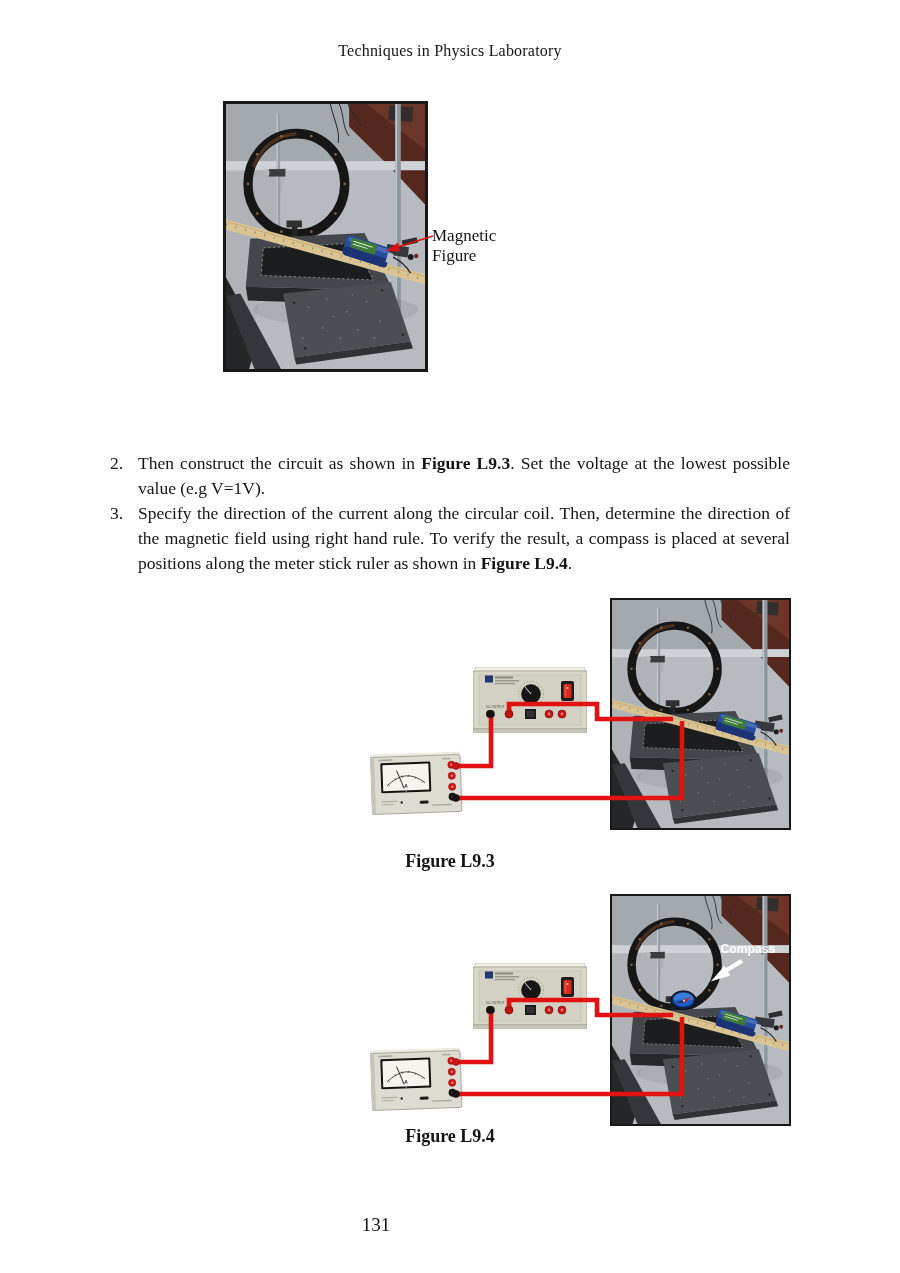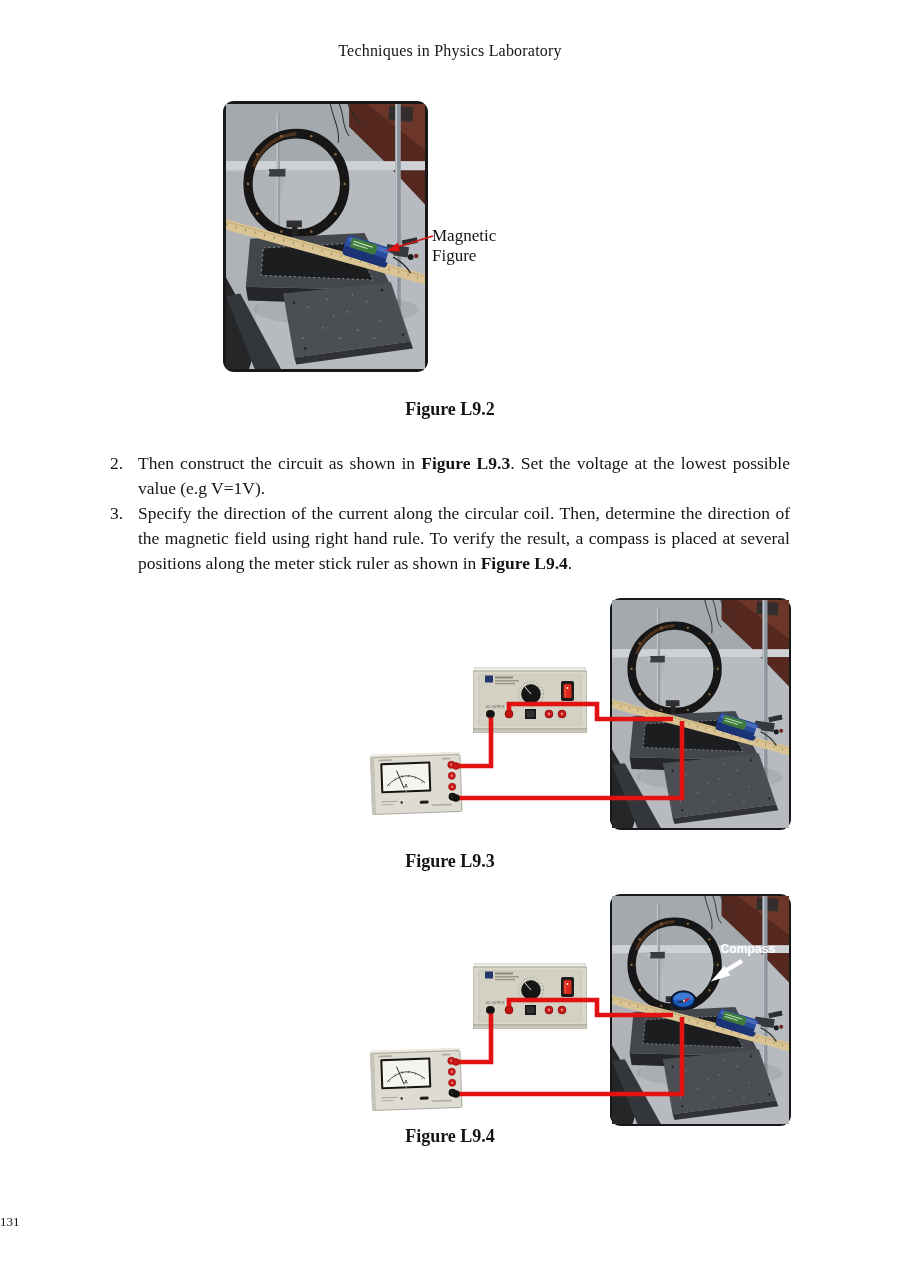--- a/index.html
+++ b/index.html
@@ -6,32 +6,32 @@
   .page{
     position:relative;width:900px;height:1273px;margin:0 auto;
     background:#ffffff;overflow:hidden;
     font-family:"Liberation Serif","DejaVu Serif",serif;color:#141414;
   }
   .hdr{
     position:absolute;top:42px;left:0;width:900px;text-align:center;
     font-size:16px;letter-spacing:.2px;
   }
   .pagenum{
-    position:absolute;top:1214px;left:0;width:752px;
-    font-size:13px;
+    position:absolute;top:1214px;left:0;width:752px;text-align:center;
+    font-size:19px;
   }
   .caption{
     position:absolute;left:0;width:900px;text-align:center;
     font-weight:bold;font-size:18px;
   }
   .cap-l92{top:399px}
   .cap-l93{top:851px}
   .cap-l94{top:1126px}
   .photo{
-    position:absolute;box-sizing:border-box;background:#f9a8d4;z-index:1;border-radius:11px;
+    position:absolute;box-sizing:border-box;background:#f9a8d4;z-index:1;
   }
   .photo svg{display:block;width:100%;height:100%;}
   .photo-l92{left:223px;top:101px;width:205px;height:271px;border:3px solid #181818;}
   .photo-l93{left:610px;top:598px;width:181px;height:232px;border:2.5px solid #181818;}
   .photo-l94{left:610px;top:894px;width:181px;height:232px;border:2.5px solid #181818;}
   .overlay{position:absolute;z-index:2;}
   .ov-l93{left:360px;top:595px;width:440px;height:245px;}
   .ov-l94{left:360px;top:890px;width:440px;height:245px;}
   .annot{
     position:absolute;left:432px;top:226px;z-index:2;
@@ -213,21 +213,20 @@
     </svg>
   </div>
   <div class="annot">
     <div>Magnetic</div>
     <div>Figure</div>
   </div>
   <svg class="arrow-svg" viewBox="0 0 52 28">
     <path d="M50,8 L11,20" stroke="#dd1111" stroke-width="1.7" fill="none"></path>
     <polygon points="3,23 15,14.5 17,23.5" fill="#dd1111"></polygon>
   </svg>
-  <div class="caption cap-l92">Figure L9.2</div>
 
   <div class="list">
     <div class="li">
       <span class="num">2.</span>
       <span><span>Then construct the circuit as shown in </span><span class="figref">Figure L9.3</span><span>. Set the voltage at the lowest possible value (e.g V=1V).</span></span>
     </div>
     <div class="li">
       <span class="num">3.</span>
       <span><span>Specify the direction of the current along the circular coil. Then, determine the direction of the magnetic field using right hand rule. To verify the result, a compass is placed at several positions along the meter stick ruler as shown in </span><span class="figref">Figure L9.4</span><span>.</span></span>
     </div>

